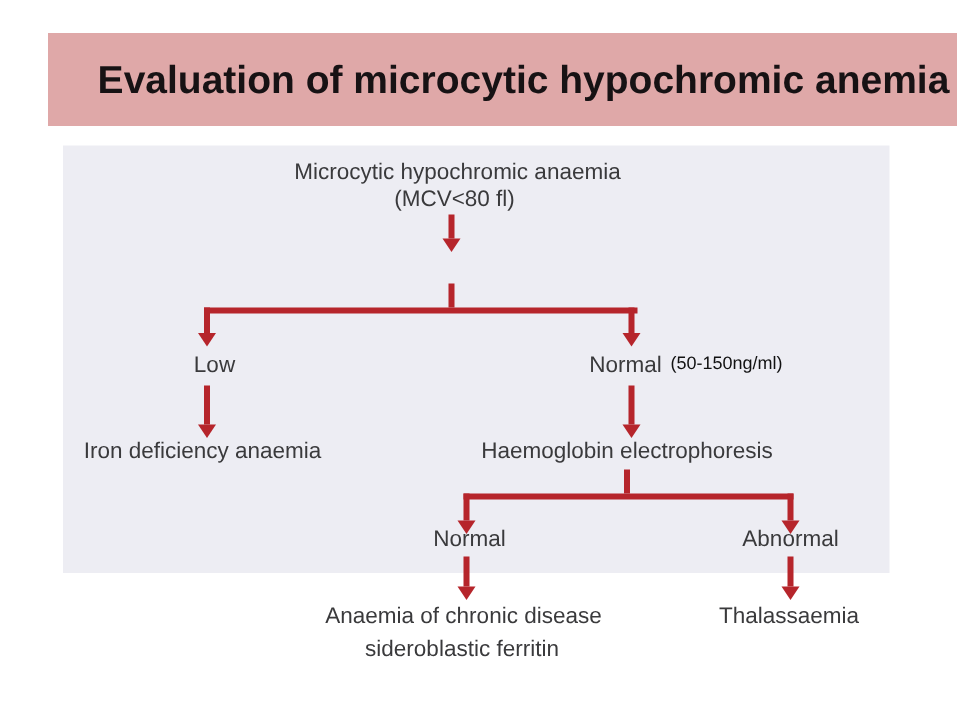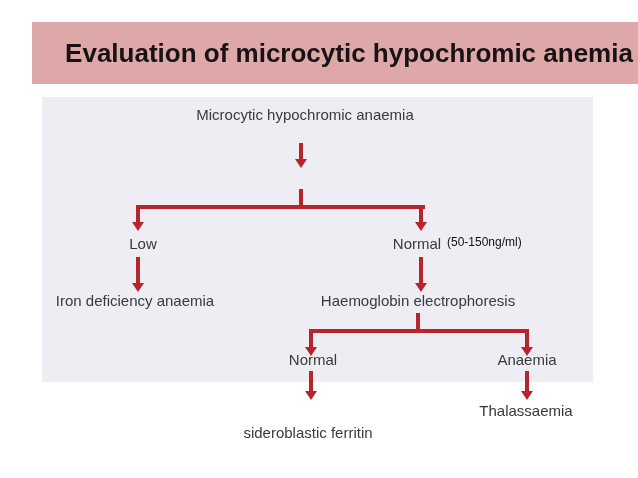--- a/index.html
+++ b/index.html
@@ -50,20 +50,21 @@
 
 <div class="slide">
 
   <div class="banner">
     <div class="banner-title">Evaluation of microcytic hypochromic anemia</div>
   </div>
 
   <div class="flowchart">
 
     <div class="lbl" style="left:263px;top:9px">Microcytic hypochromic anaemia</div>
+    <div class="lbl" style="left:261px;top:27px">(MCV&lt;80 fl)</div>
 
     <div class="vline" style="left:259px;top:46px;height:16px"></div>
     <div class="ahead" style="left:259px;top:62px"></div>
 
 
     <div class="vline" style="left:259px;top:92px;height:16px"></div>
     <div class="hline" style="left:94px;top:108px;width:289px"></div>
     <div class="vline" style="left:96px;top:108px;height:17px"></div>
     <div class="ahead" style="left:96px;top:125px"></div>
     <div class="vline" style="left:379px;top:108px;height:17px"></div>
@@ -82,24 +83,25 @@
     <div class="lbl" style="left:93px;top:195px">Iron deficiency anaemia</div>
 
     <div class="vline" style="left:376px;top:216px;height:16px"></div>
     <div class="hline" style="left:267px;top:232px;width:220px"></div>
     <div class="vline" style="left:269px;top:232px;height:18px"></div>
     <div class="ahead" style="left:269px;top:250px"></div>
     <div class="vline" style="left:485px;top:232px;height:18px"></div>
     <div class="ahead" style="left:485px;top:250px"></div>
 
     <div class="lbl" style="left:271px;top:254px">Normal</div>
-    <div class="lbl" style="left:485px;top:254px">Anaemia</div>
+    <div class="lbl" style="left:485px;top:254px">Abnormal</div>
 
     <div class="vline" style="left:269px;top:274px;height:20px"></div>
     <div class="ahead" style="left:269px;top:294px"></div>
     <div class="vline" style="left:485px;top:274px;height:20px"></div>
     <div class="ahead" style="left:485px;top:294px"></div>
 
+    <div class="lbl" style="left:267px;top:305px">Anaemia of chronic disease</div>
     <div class="lbl" style="left:266px;top:327px">sideroblastic ferritin</div>
     <div class="lbl" style="left:484px;top:305px">Thalassaemia</div>
 
   </div>
 </div>
 
 </body></html>

